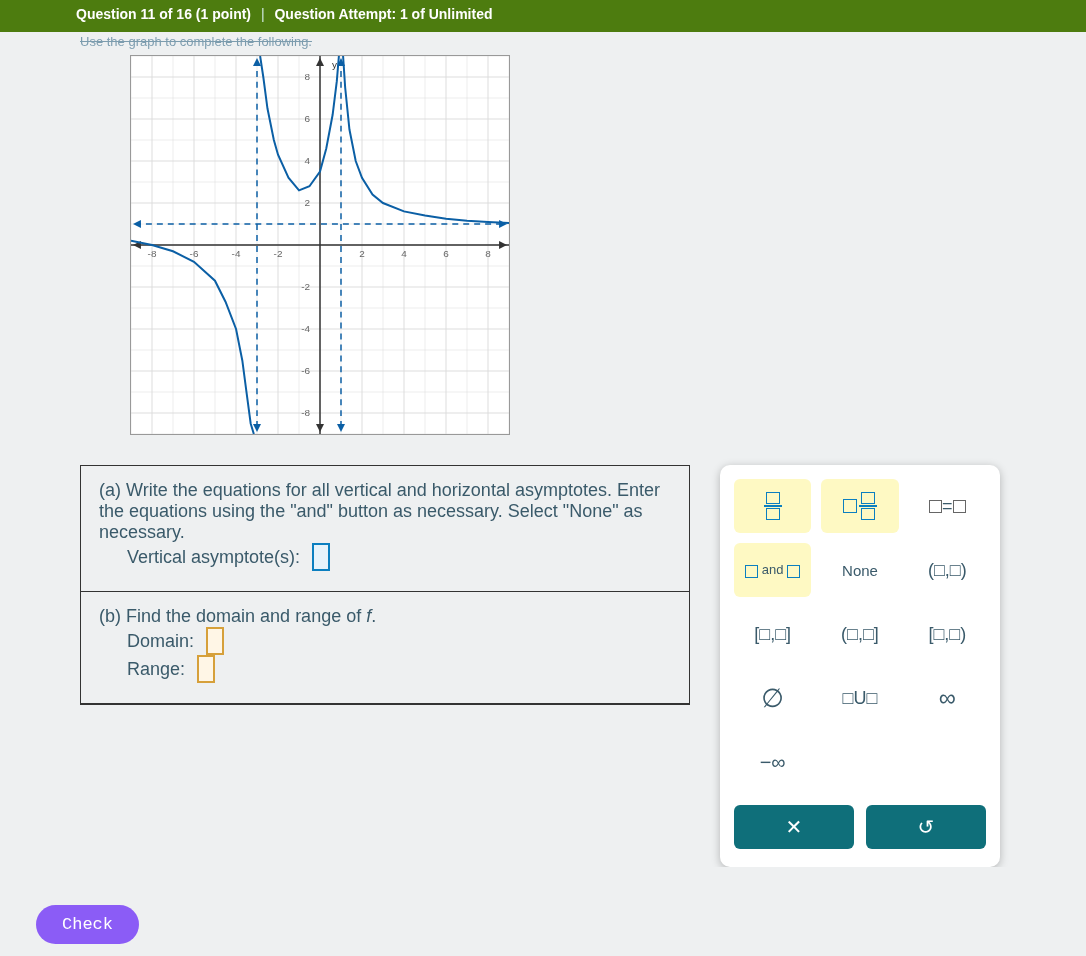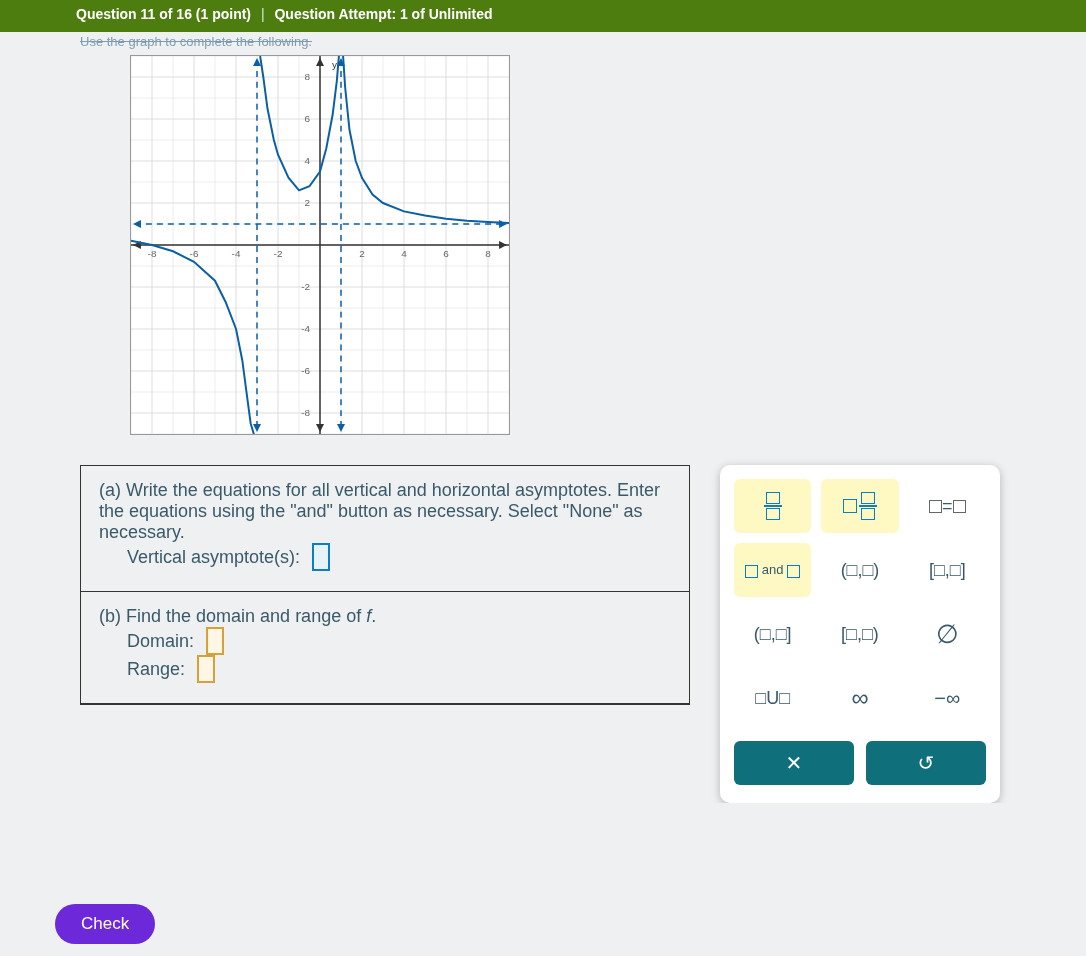--- a/index.html
+++ b/index.html
@@ -22,21 +22,21 @@
   .pal-btn.plain { background:transparent; }
   .frac { display:inline-flex; flex-direction:column; align-items:center; font-size:12px; line-height:1.1; }
   .frac .num,.frac .den { border:1px solid #0b7fc0; width:14px; height:12px; }
   .frac .bar { width:18px; height:2px; background:#0b7fc0; margin:1px 0; }
   .mixed { display:inline-flex; align-items:center; gap:2px; }
   .mixed .whole { width:14px; height:14px; border:1px solid #0b7fc0; }
   .sq { display:inline-block; width:13px; height:13px; border:1px solid #666; vertical-align:middle; }
   .sq.b { border-color:#0b7fc0; }
   .palette-actions { display:flex; gap:12px; margin-top:16px; }
   .act-btn { flex:1; height:44px; border:none; border-radius:6px; background:#0f6f7a; color:#fff; font-size:20px; display:flex; align-items:center; justify-content:center; cursor:pointer; }
-  .check-btn { position: fixed; bottom: 12px; left: 55px; padding: 10px 26px; background:#6d28d9; color:#fff; font-size:17px; border:none; border-radius: 22px; cursor:pointer; }
+  .check-btn { position: fixed; bottom: 12px; left: 36px; padding: 10px 26px; background:#8b5cf6; color:#fff; font-size:17px; border:none; border-radius: 22px; cursor:pointer;font-family:Liberation Mono, monospace; }
   .sep { font-weight: normal; color:#cfe8df; padding:0 6px; }
   .italic { font-style: italic; }
 </style>
 </head>
 <body>
 
 <div class="header-bar">
   <span>Question 11 of 16 (1 point)</span>
   <span class="sep">|</span>
   <span>Question Attempt: 1 of Unlimited</span>
@@ -180,20 +180,23 @@
               </span>
             </span>
         </button>
         <button class="pal-btn plain">
           <span><span class="sq"></span>=<span class="sq"></span></span>
         </button>
         <button class="pal-btn">
           <span style="font-size:13px;"><span class="sq b"></span> <span>and</span> <span class="sq b"></span></span>
         </button>
         <button class="pal-btn plain">
+            <span style="font-size:15px;">None</span>
+          </button>
+        <button class="pal-btn plain">
             <span>(□,□)</span>
           </button>
         <button class="pal-btn plain">
             <span>[□,□]</span>
           </button>
         <button class="pal-btn plain">
             <span>(□,□]</span>
           </button>
         <button class="pal-btn plain">
             <span>[□,□)</span>

